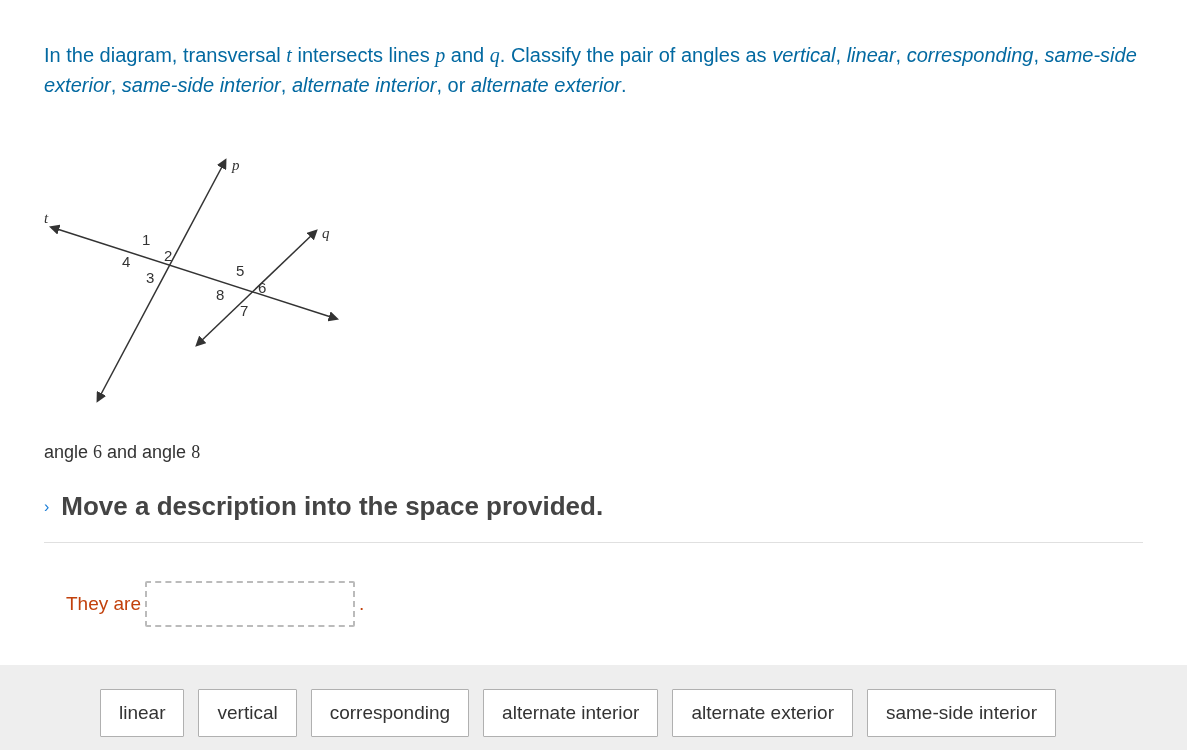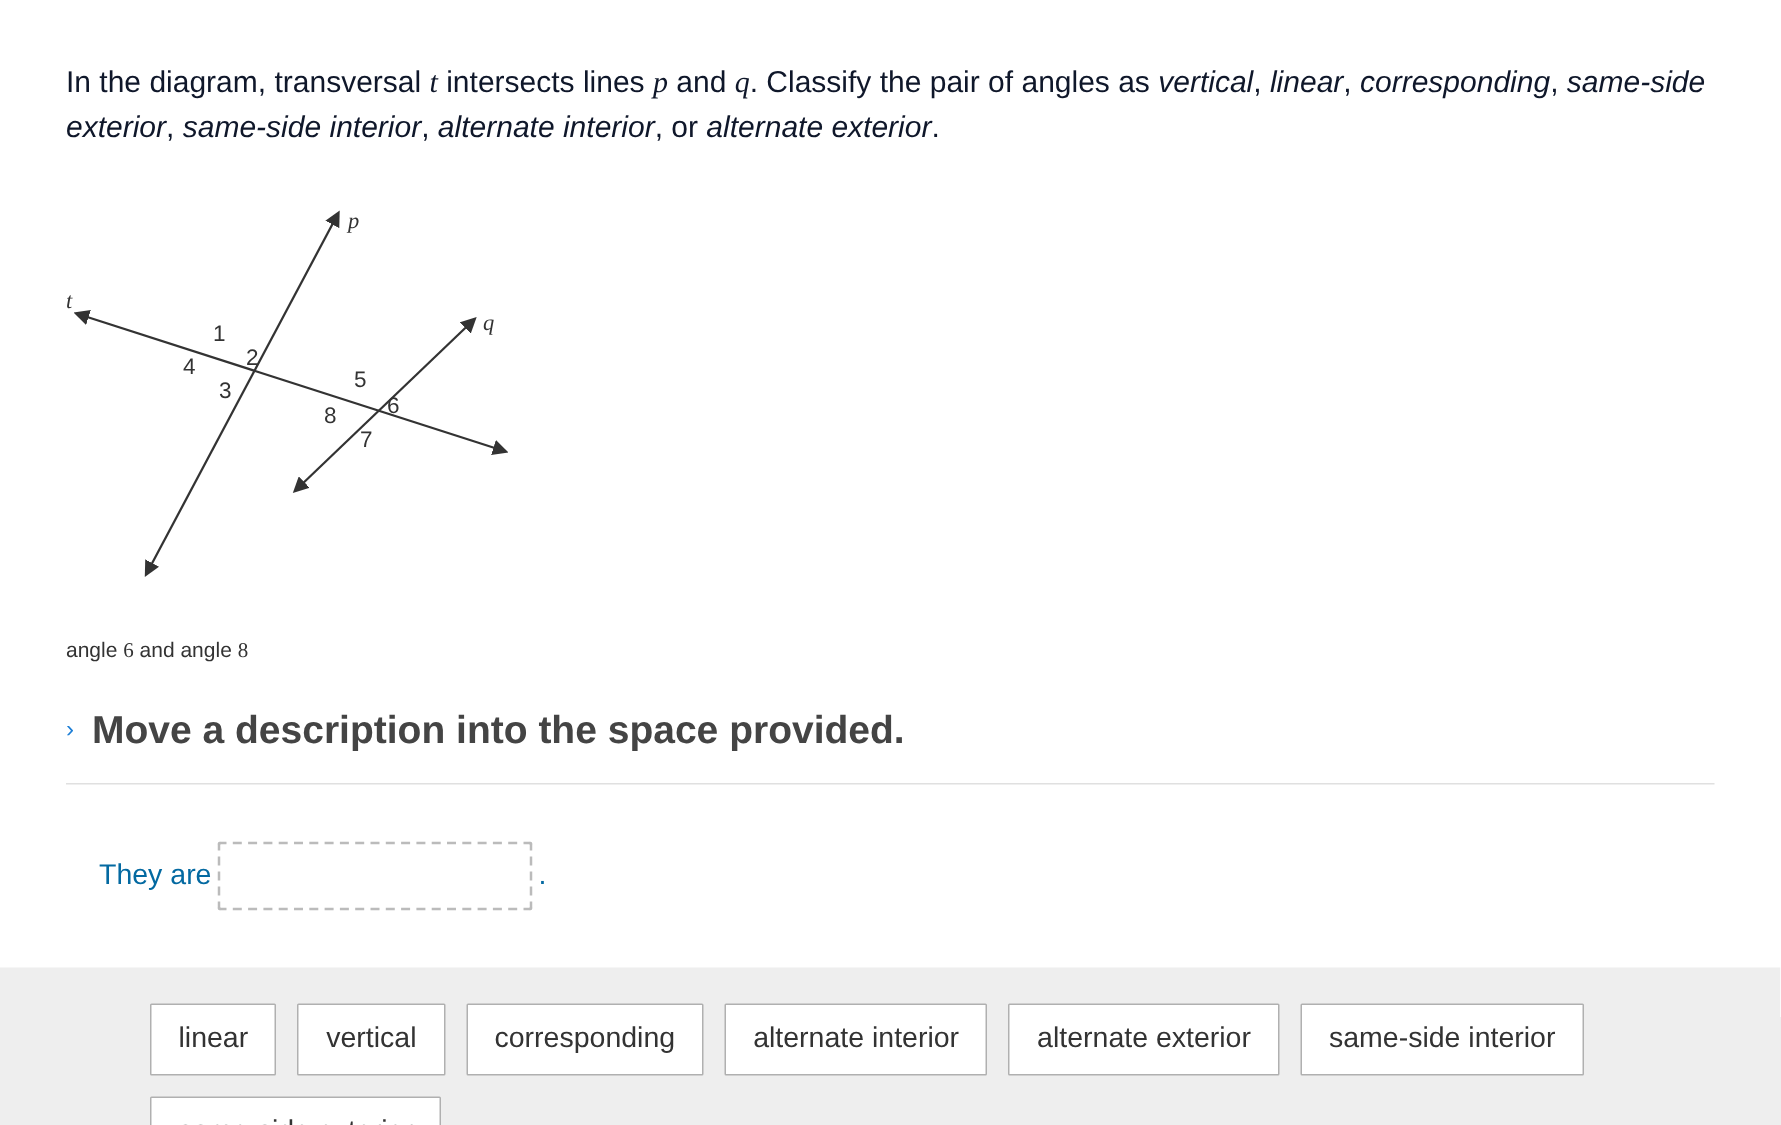--- a/index.html
+++ b/index.html
@@ -6,31 +6,31 @@
     body {
       font-family: -apple-system, BlinkMacSystemFont, "Segoe UI", Helvetica, Arial, sans-serif;
       background: #fff;
       padding: 40px 44px 0;
       color: #333;
       width: 1187px;
     }
     .question-text {
       font-size: 20px;
       line-height: 1.5;
-      color: #0f172a;
-      margin-bottom: 30px;
+      color: #0369a1;
+      margin-bottom: 48px;
     }
     .ital { font-style: italic; }
     .mathvar { font-style: italic; font-family: Georgia, 'Times New Roman', serif; }
     .diagram {
       margin-left: 0;
       margin-bottom: 20px;
     }
     .subquestion {
-      font-size: 14px;
+      font-size: 18px;
       color: #333;
       margin-bottom: 28px;
     }
     .numvar { font-family: Georgia, 'Times New Roman', serif; }
     .instruction-row {
       display: flex;
       align-items: center;
       gap: 12px;
       margin-bottom: 20px;
     }
@@ -46,21 +46,21 @@
     }
     .answer-area {
       border-top: 1px solid #e0e0e0;
       padding: 38px 0 38px 22px;
     }
     .answer-line {
       display: flex;
       align-items: center;
       gap: 4px;
       font-size: 19px;
-      color: #0369a1;
+      color: #c2410c;
     }
     .drop-target {
       display: inline-block;
       width: 210px;
       height: 46px;
       border: 2px dashed #bbb;
       border-radius: 2px;
       background: #fff;
     }
     .period { font-size: 19px; }

